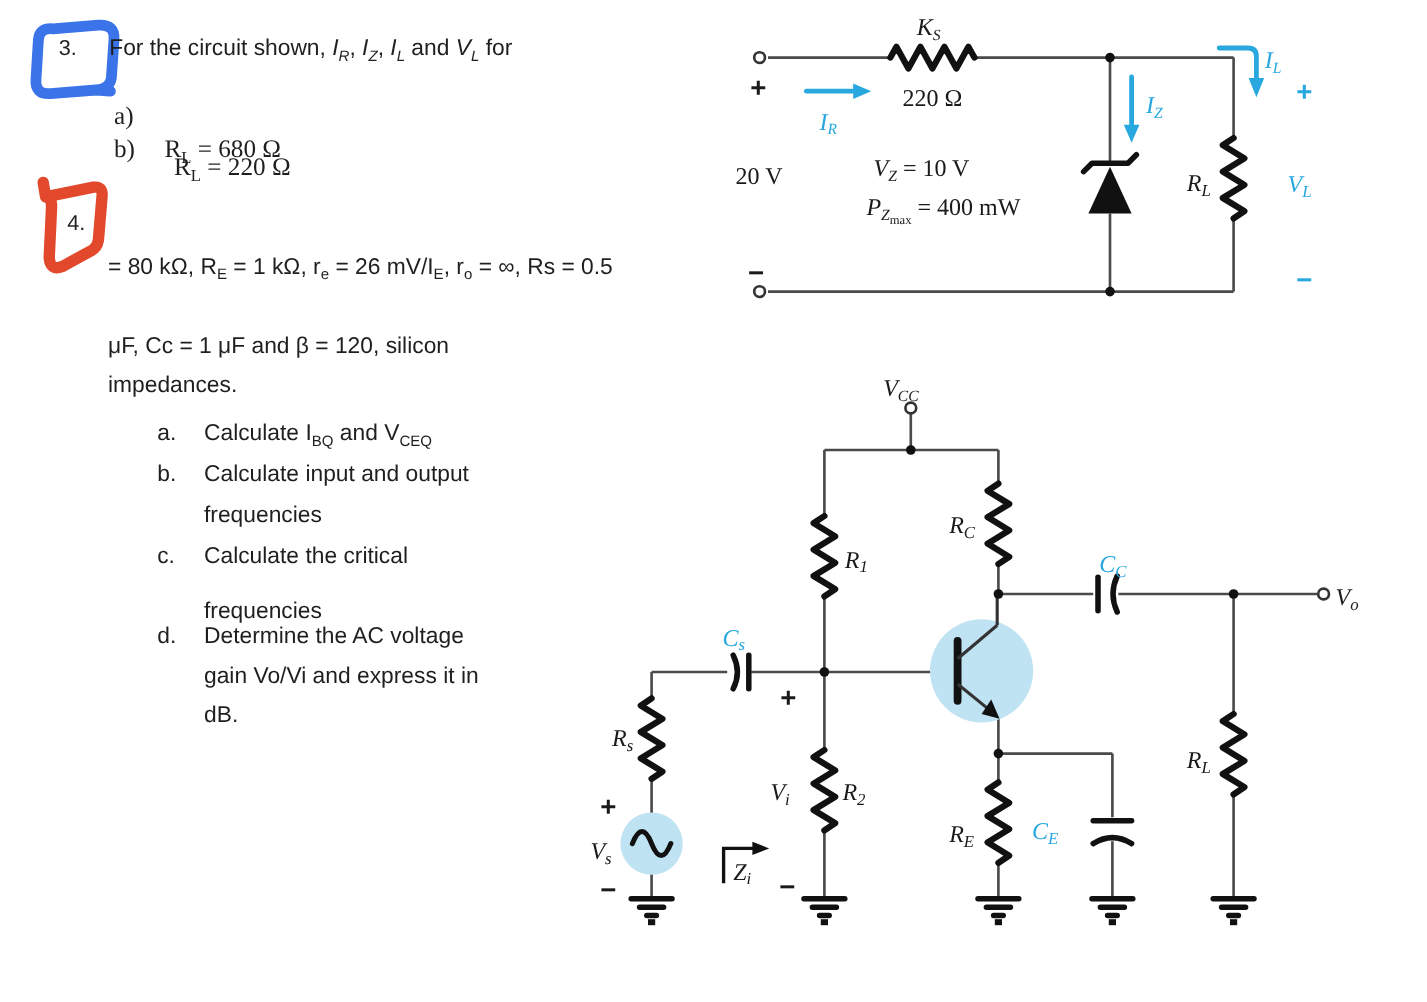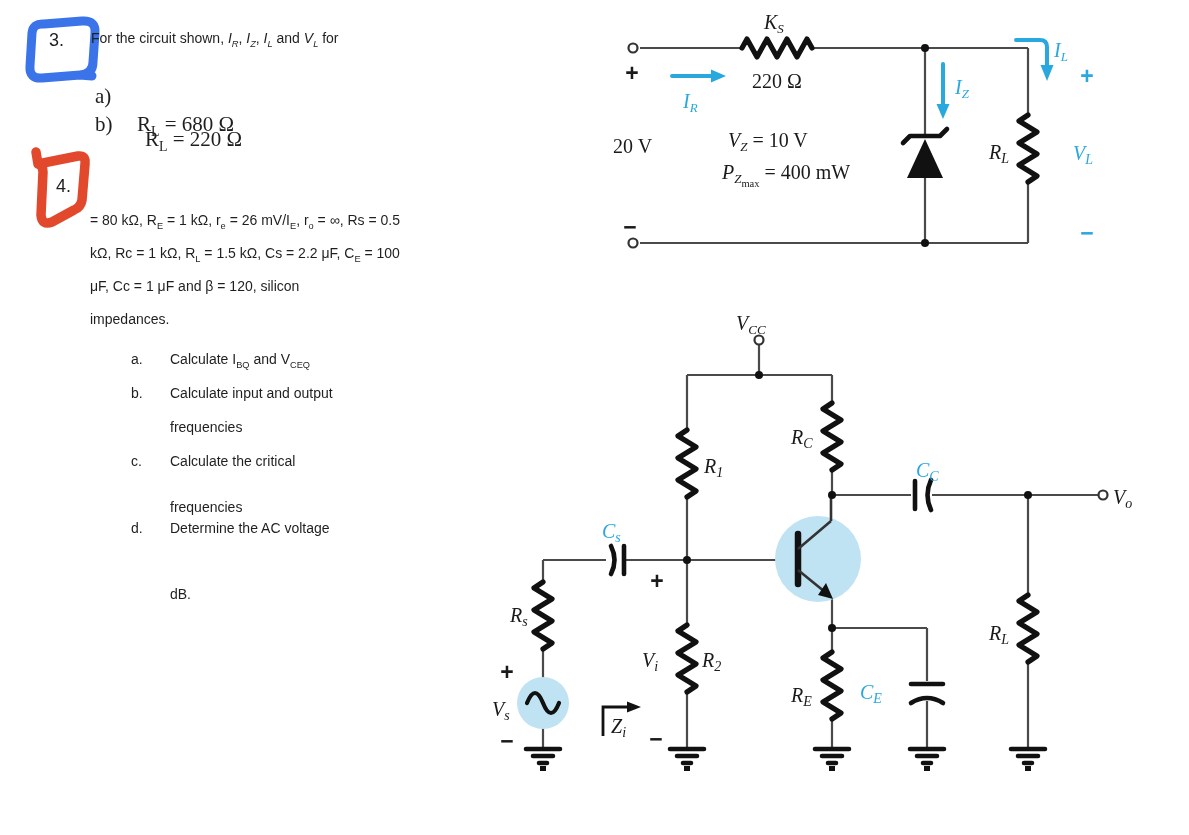--- a/index.html
+++ b/index.html
@@ -1,20 +1,20 @@
 <!DOCTYPE html>
 <html><head>
 <meta charset="utf-8">
 <style>
   * { margin:0; padding:0; box-sizing:border-box; }
   html,body { background:#ffffff; }
   .canvas { position:relative; width:1189px; height:835px; background:#fff; overflow:hidden;
             font-family:"Liberation Sans",sans-serif; color:#1f1f1f; }
   .abs { position:absolute; white-space:nowrap; }
-  .ptext { font-size:14px; }
+  .ptext { font-size:19px; }
   .pnum { font-size:18px; }
   .serif { font-family:"Liberation Serif",serif; font-size:21px; }
   sub { font-size:0.66em; }
   .it { font-style:italic; }
   svg { position:absolute; overflow:visible; }
   svg text { font-family:"Liberation Serif",serif; font-size:20px; fill:#1a1a1a; }
   svg text.cy { fill:#29a8e0; }
   svg text.sign { font-family:"Liberation Sans",sans-serif; font-size:23px; font-weight:600; text-anchor:middle; }
   .wire { stroke:#4a4a4a; stroke-width:2.2; fill:none; }
   .comp { stroke:#111111; stroke-width:4.6; fill:none; stroke-linecap:round; stroke-linejoin:round; }
@@ -39,34 +39,34 @@
   <div class="abs pnum" style="left:49px; top:30px;">3.</div>
   <div class="abs ptext" style="left:91px; top:30px;">For the circuit shown, <span class="it">I</span><sub class="it">R</sub>, <span class="it">I</span><sub class="it">Z</sub>, <span class="it">I</span><sub class="it">L</sub> and <span class="it">V</span><sub class="it">L</sub> for</div>
 
   <div class="abs serif" style="left:95px; top:84px;">a)</div>
   <div class="abs serif" style="left:145px; top:84px;margin-top:43px;">R<sub>L</sub> = 220 Ω</div>
   <div class="abs serif" style="left:95px; top:112px;">b)</div>
   <div class="abs serif" style="left:137px; top:112px;">R<sub>L</sub> = 680 Ω</div>
 
   <div class="abs pnum" style="left:56px; top:176px;">4.</div>
   <div class="abs ptext" style="left:90px; top:212px;">= 80 kΩ, R<sub>E</sub> = 1 kΩ, r<sub>e</sub> = 26 mV/I<sub>E</sub>, r<sub>o</sub> = ∞, Rs = 0.5</div>
-  <div class="abs ptext" style="left:90px; top:245px;">kΩ, Rc = 1 kΩ, R<sub>L</sub> = 1.5 kΩ, Cs = 2.2 μF, C<sub>E</sub> = 100</div>
   <div class="abs ptext" style="left:90px; top:278px;">μF, Cc = 1 μF and β = 120, silicon</div>
   <div class="abs ptext" style="left:90px; top:311px;">impedances.</div>
 
   <div class="abs ptext" style="left:131px; top:351px;">a.</div>
   <div class="abs ptext" style="left:170px; top:351px;">Calculate I<sub>BQ</sub> and V<sub>CEQ</sub></div>
   <div class="abs ptext" style="left:131px; top:385px;">b.</div>
   <div class="abs ptext" style="left:170px; top:385px;">Calculate input and output</div>
   <div class="abs ptext" style="left:170px; top:419px;">frequencies</div>
   <div class="abs ptext" style="left:131px; top:453px;">c.</div>
   <div class="abs ptext" style="left:170px; top:453px;">Calculate the critical</div>
   <div class="abs ptext" style="left:170px; top:487px;margin-top:12px;">frequencies</div>
   <div class="abs ptext" style="left:131px; top:520px;">d.</div>
   <div class="abs ptext" style="left:170px; top:520px;">Determine the AC voltage</div>
+  <div class="abs ptext" style="left:170px; top:553px;">gain Vo/Vi and express it in</div>
   <div class="abs ptext" style="left:170px; top:586px;">dB.</div>
 
   <svg style="left:585px; top:0;" width="604" height="285" viewBox="585 0 604 285">
 
     <path class="wire" d="M640 48 H742 M812 48 H1028 M925 48 V136 M925 178 V243 M1028 48 V115 M1028 182 V243 M640 243 H1028"></path>
 
     <circle class="term" cx="633" cy="48" r="4.5"></circle>
     <circle class="term" cx="633" cy="243" r="4.5"></circle>
     <text class="sign" x="632" y="81">+</text>
     <text class="sign" x="630" y="235">−</text>

